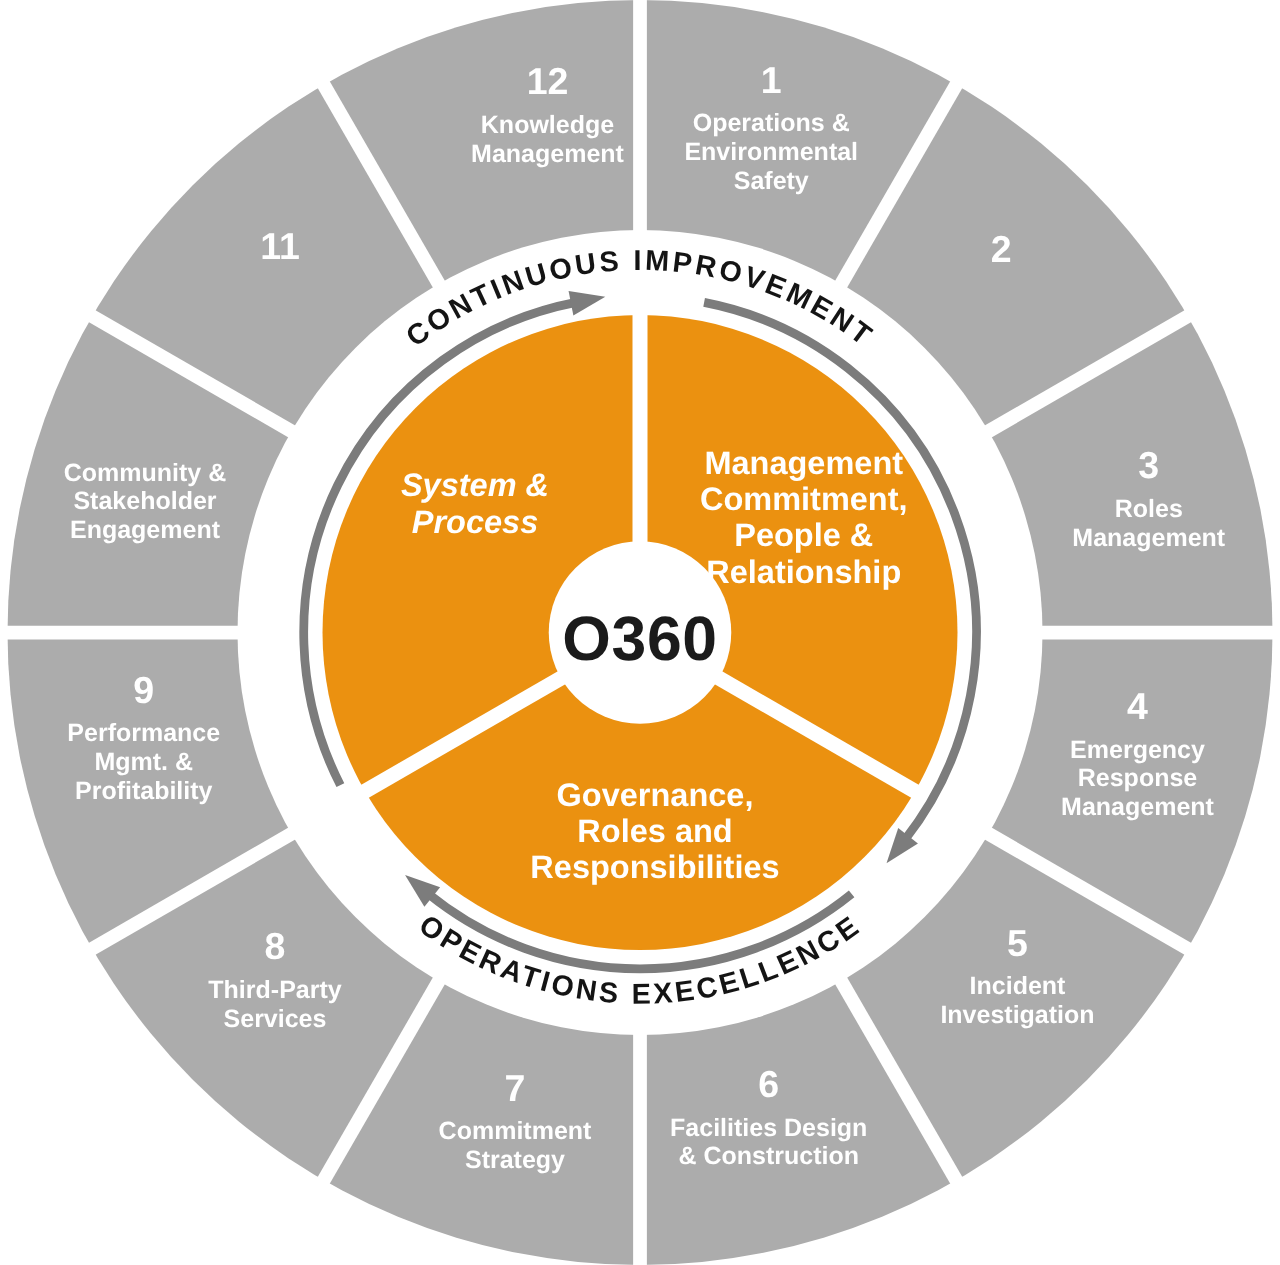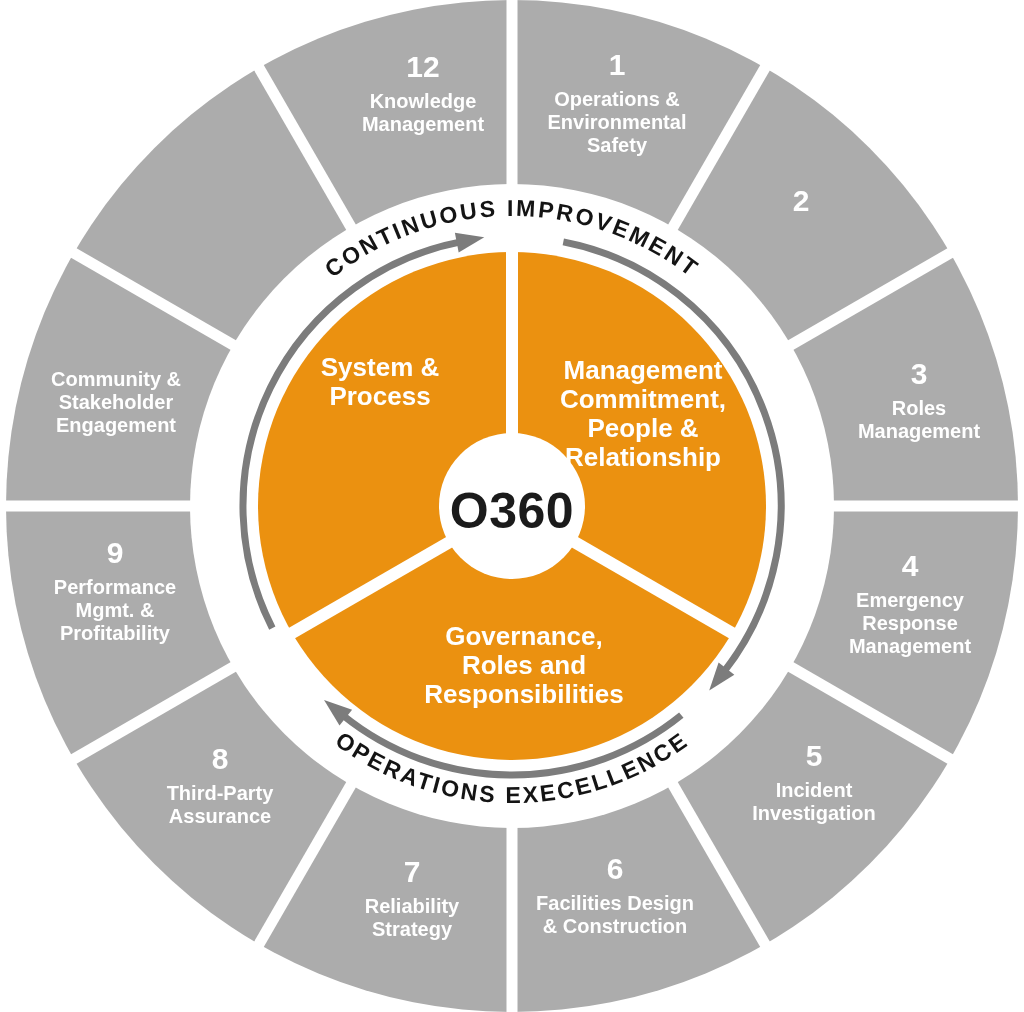--- a/index.html
+++ b/index.html
@@ -142,48 +142,49 @@
     <div class="seg-name">Incident
 Investigation</div>
   </div>
   <div class="seg-label" style="left:615px; top:895px;">
     <div class="seg-num">6</div>
     <div class="seg-name">Facilities Design
 &amp; Construction</div>
   </div>
   <div class="seg-label" style="left:412px; top:898px;">
     <div class="seg-num">7</div>
-    <div class="seg-name">Reliability
+    <div class="seg-name">Commitment
 Strategy</div>
   </div>
   <div class="seg-label" style="left:220px; top:785px;">
     <div class="seg-num">8</div>
     <div class="seg-name">Third-Party
-Assurance</div>
+Services</div>
   </div>
   <div class="seg-label" style="left:115px; top:591px;">
     <div class="seg-num">9</div>
     <div class="seg-name">Performance
 Mgmt. &amp;
 Profitability</div>
   </div>
   <div class="seg-label" style="left:116px; top:402px;">
     <div class="seg-name">Community &amp;
 Stakeholder
 Engagement</div>
   </div>
   <div class="seg-label" style="left:224px; top:202px;">
+    <div class="seg-num">11</div>
   </div>
-  <div class="seg-label" style="left:423px; top:93px;">
+  <div class="seg-label" style="left:438px; top:93px;">
     <div class="seg-num">12</div>
     <div class="seg-name">Knowledge
 Management</div>
   </div>
 
-  <div class="inner-label" style="left:380px; top:382px;">System &amp;
+  <div class="inner-label" style="left:380px; top:403px;font-style:italic;">System &amp;
 Process</div>
   <div class="inner-label" style="left:643px; top:414px;">Management
 Commitment,
 People &amp;
 Relationship</div>
   <div class="inner-label" style="left:524px; top:647px;margin-top:18px;">Governance,
 Roles and
 Responsibilities</div>
 
   <div class="center-label" style="left:512px; top:511px;">O360</div>

